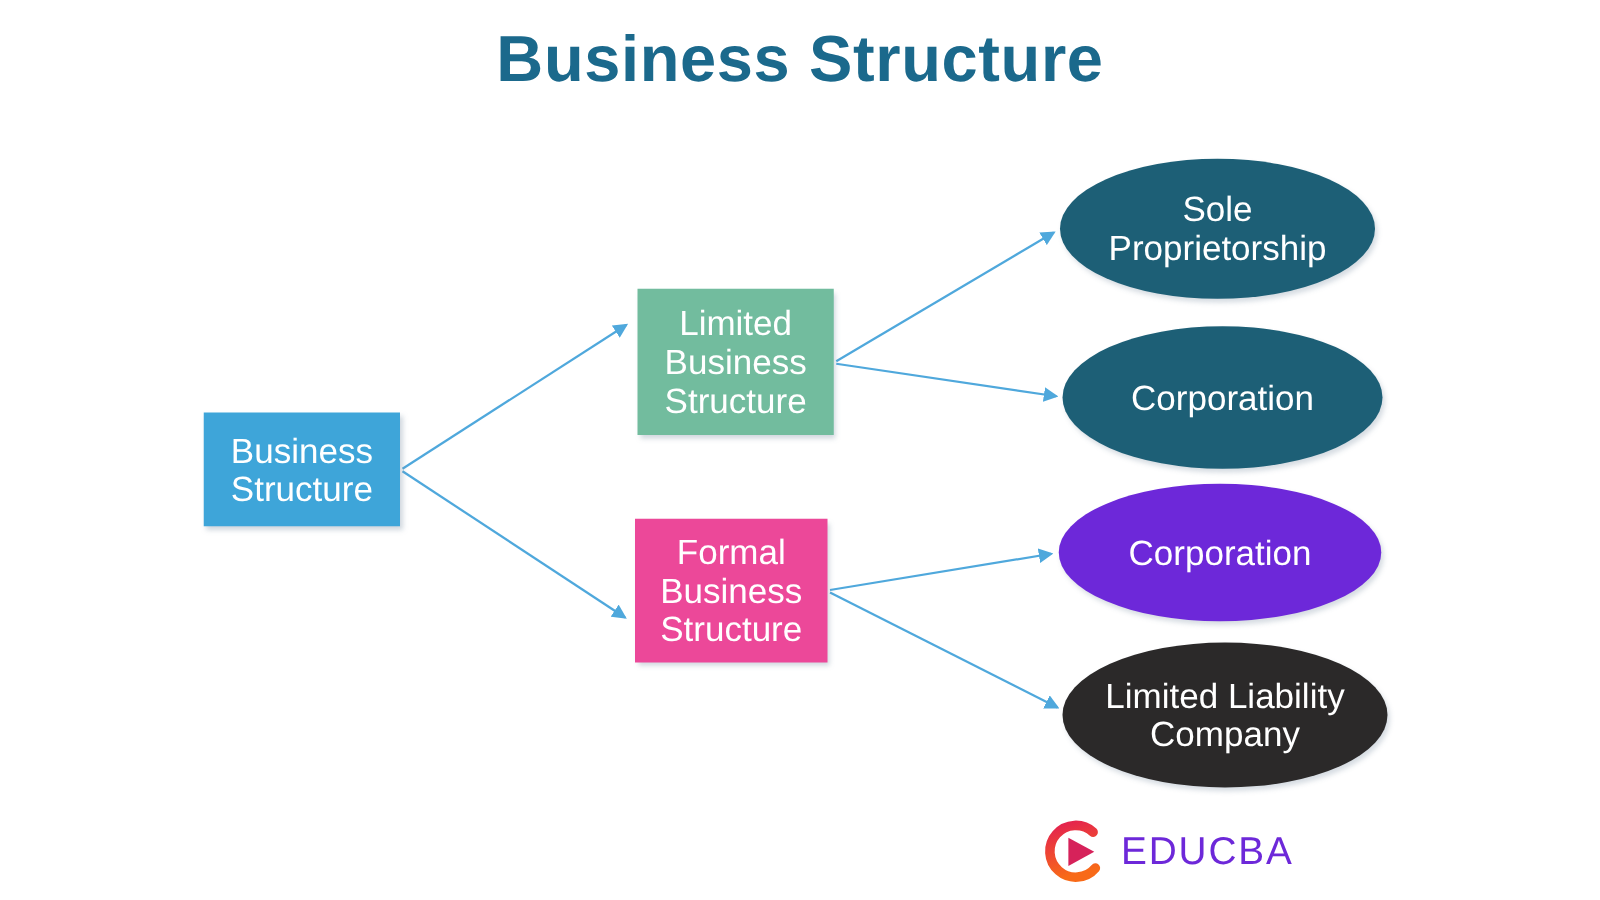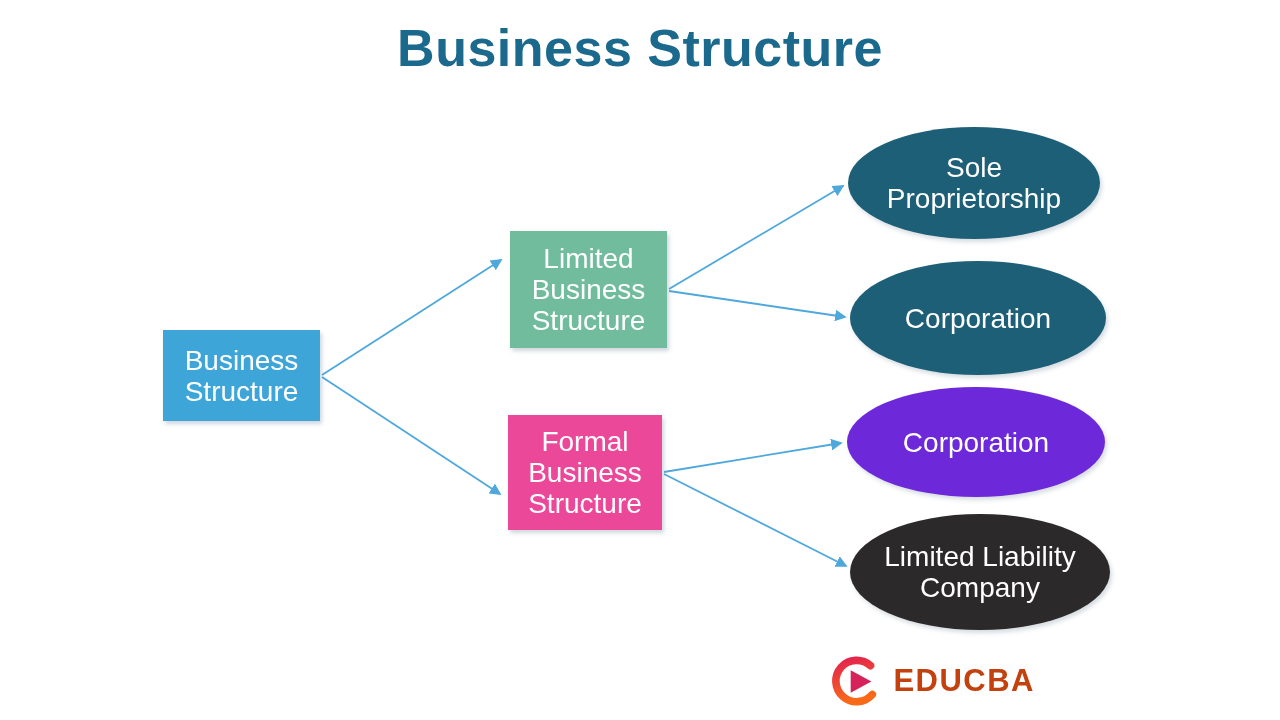--- a/index.html
+++ b/index.html
@@ -44,23 +44,23 @@
 
   .logo {
     position: absolute;
     right: 16px; bottom: 12px;
     display: flex;
     align-items: center;
     gap: 9px;
   }
   .logo-text {
     font-size: 31px;
-    color: #c2410c;
+    color: #6d28d9;
     letter-spacing: 1.5px;
-    font-weight: 700;
+    font-weight: 400;
   }
 </style>
 </head>
 <body>
 
 <div class="stage">
 
   <h1 class="title">Business Structure</h1>
 
   <svg class="connectors" viewBox="0 0 1280 720" xmlns="http://www.w3.org/2000/svg">

